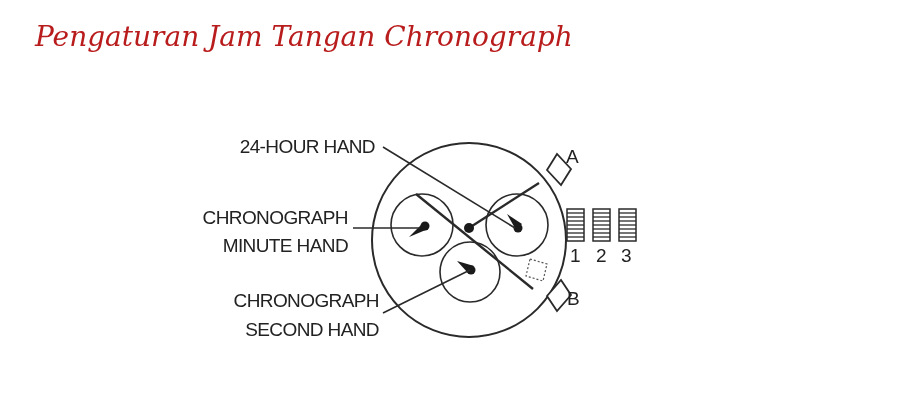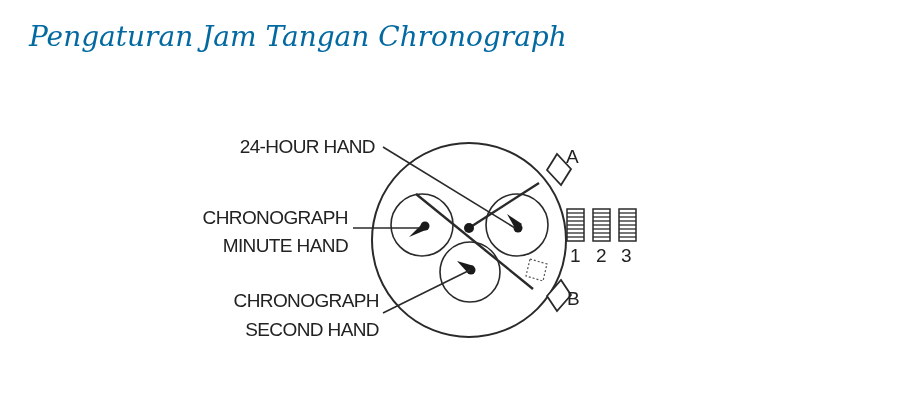--- a/index.html
+++ b/index.html
@@ -1,20 +1,20 @@
 <!DOCTYPE html>
 <html><head>
   <meta charset="utf-8">
   <style>
     html, body { margin: 0; padding: 0; background: #ffffff; }
     body { width: 900px; height: 407px; position: relative; overflow: hidden; }
     .title {
-      position: absolute; left: 29px; top: 20px;
+      position: absolute; left: 35px; top: 20px;
       font-family: "DejaVu Serif", "Liberation Serif", serif;
-      font-style: italic; font-size: 28px; color: #0369a1;
+      font-style: italic; font-size: 28px; color: #b91c1c;
       letter-spacing: 0px; white-space: nowrap;
     }
     svg.diagram { position: absolute; left: 0; top: 0; }
     .lbl {
       font-family: "Liberation Sans", "DejaVu Sans", sans-serif;
       font-size: 19px; fill: #222222; letter-spacing: -0.6px;
     }
     .crown-lbl {
       font-family: "Liberation Sans", "DejaVu Sans", sans-serif;
       font-size: 19px; fill: #222222;

